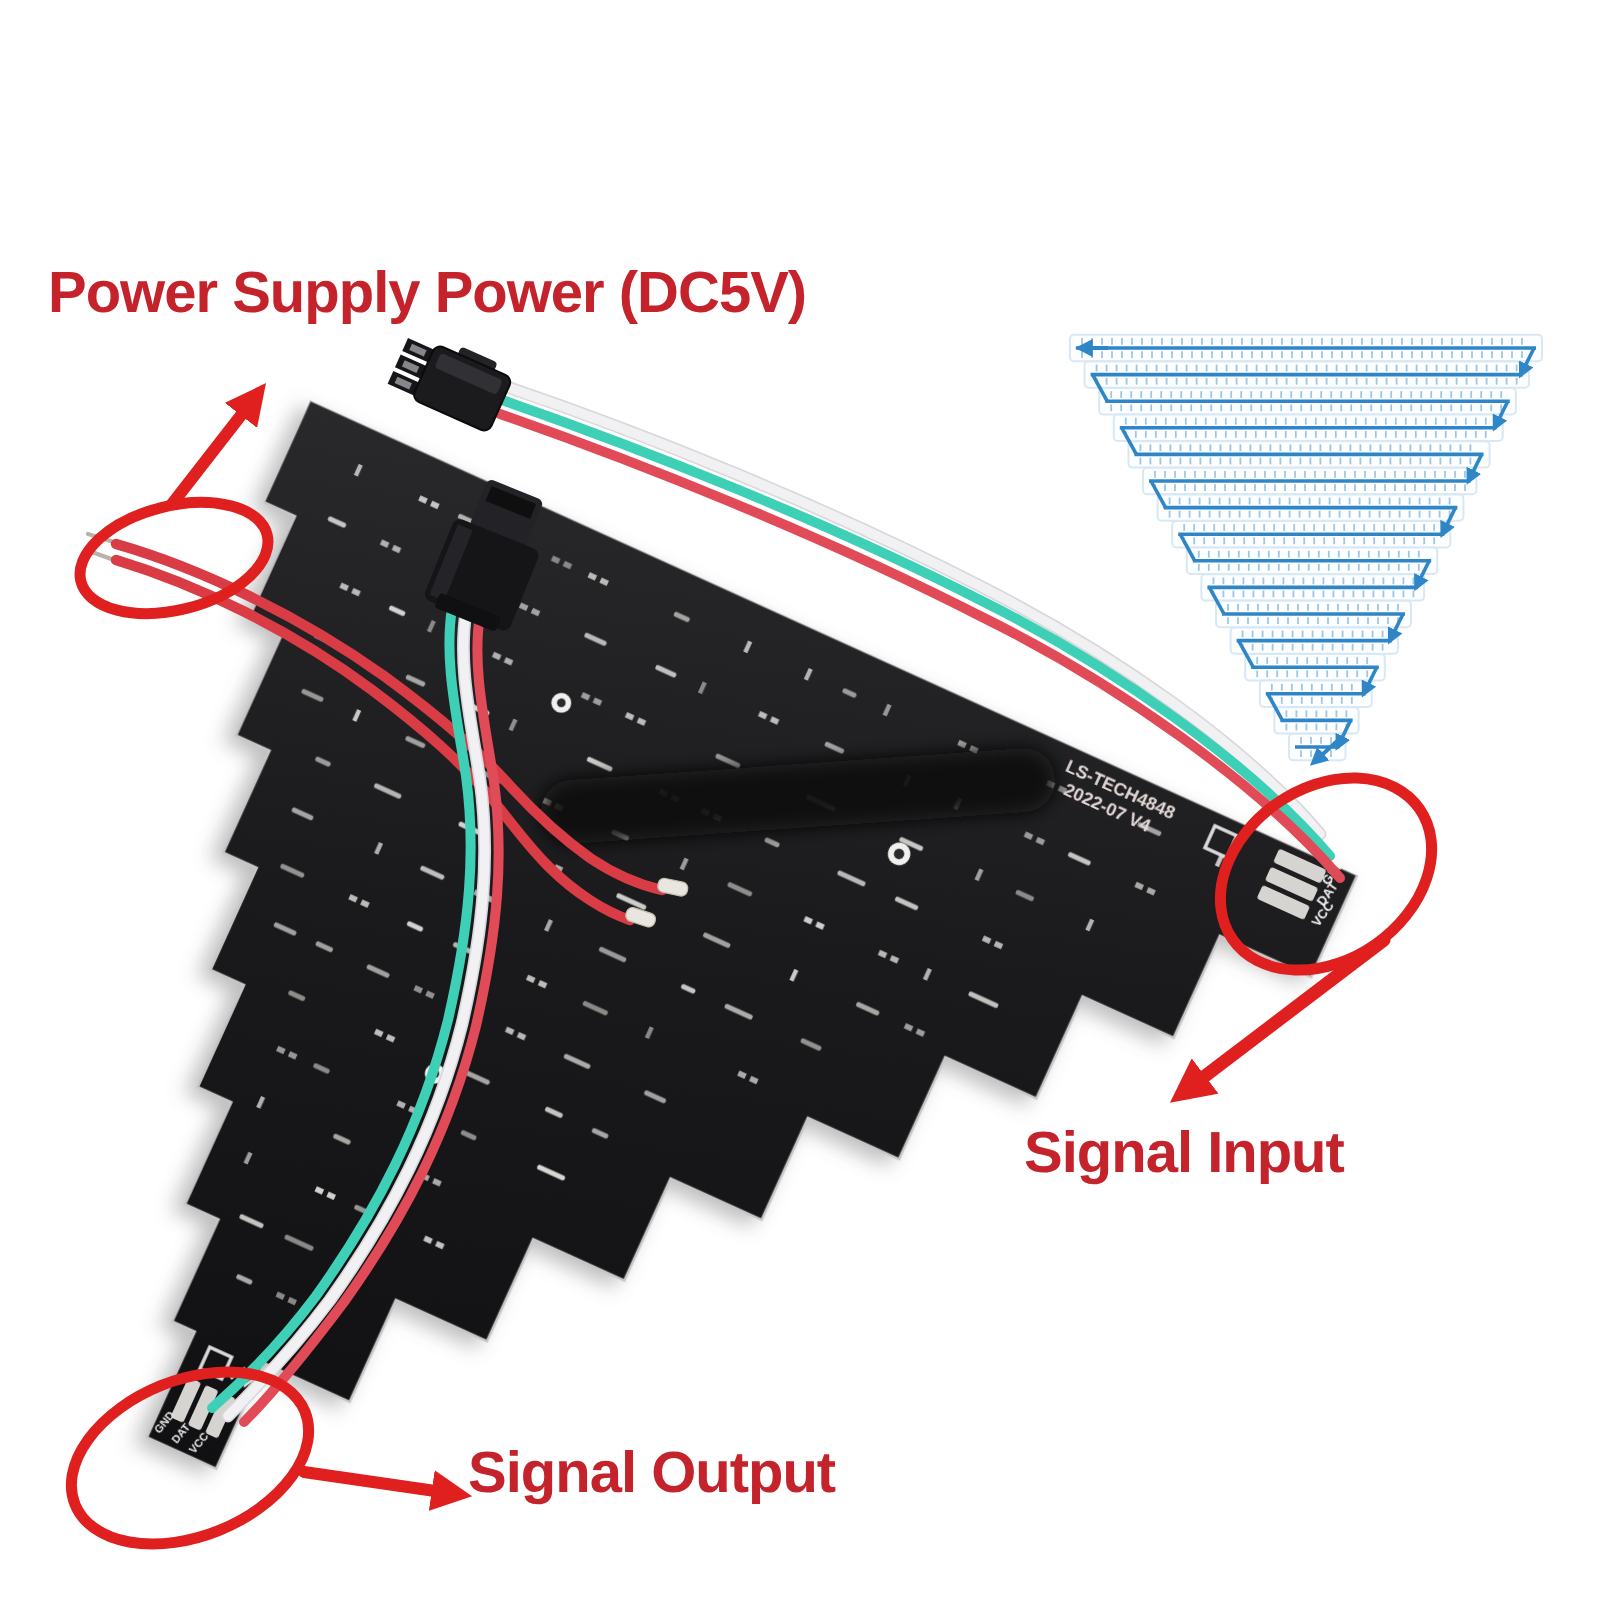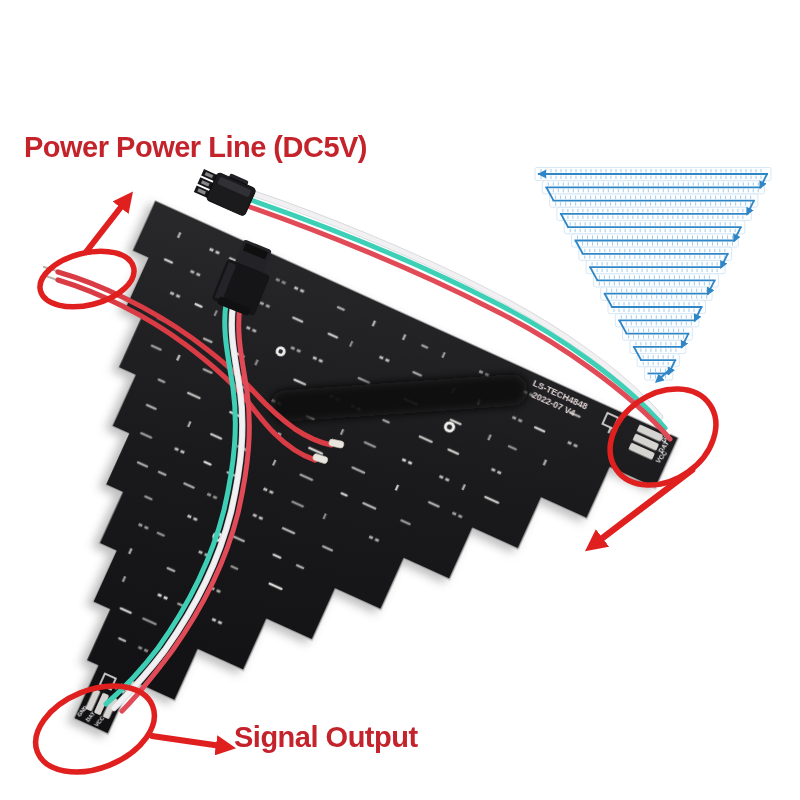--- a/index.html
+++ b/index.html
@@ -1139,15 +1139,16 @@
     <g fill="none" stroke-linecap="round">
       <ellipse cx="87" cy="279" rx="48" ry="26" transform="rotate(-14 87 279)" stroke-width="5.5" stroke="#e01f1f"></ellipse>
       <ellipse cx="663" cy="437" rx="57" ry="43" transform="rotate(-35 663 437)" stroke-width="5.5" stroke="#e01f1f"></ellipse>
       <ellipse cx="95" cy="729" rx="62" ry="39" transform="rotate(-22 95 729)" stroke-width="5.5" stroke="#e01f1f"></ellipse>
       <line x1="86" y1="252" x2="128" y2="198" stroke-width="6" marker-end="url(#ra)" stroke="#e01f1f"></line>
       <line x1="692" y1="470" x2="592" y2="546" stroke-width="6.5" marker-end="url(#ra)" stroke="#e01f1f"></line>
       <line x1="152" y1="736" x2="228" y2="747" stroke-width="6" marker-end="url(#ra)" stroke="#e01f1f"></line>
     </g>
   </svg>
 
-  <div class="ann-label" style="left:24px;top:131px;font-size:29px;">Power Power Line (DC5V)</div>
+  <div class="ann-label" style="left:24px;top:131px;font-size:29px;">Power Supply Power (DC5V)</div>
+  <div class="ann-label" style="left:512px;top:561px;font-size:29px;">Signal Input</div>
   <div class="ann-label" style="left:234px;top:721px;font-size:29px;">Signal Output</div>
 </div>
 
 </body></html>

